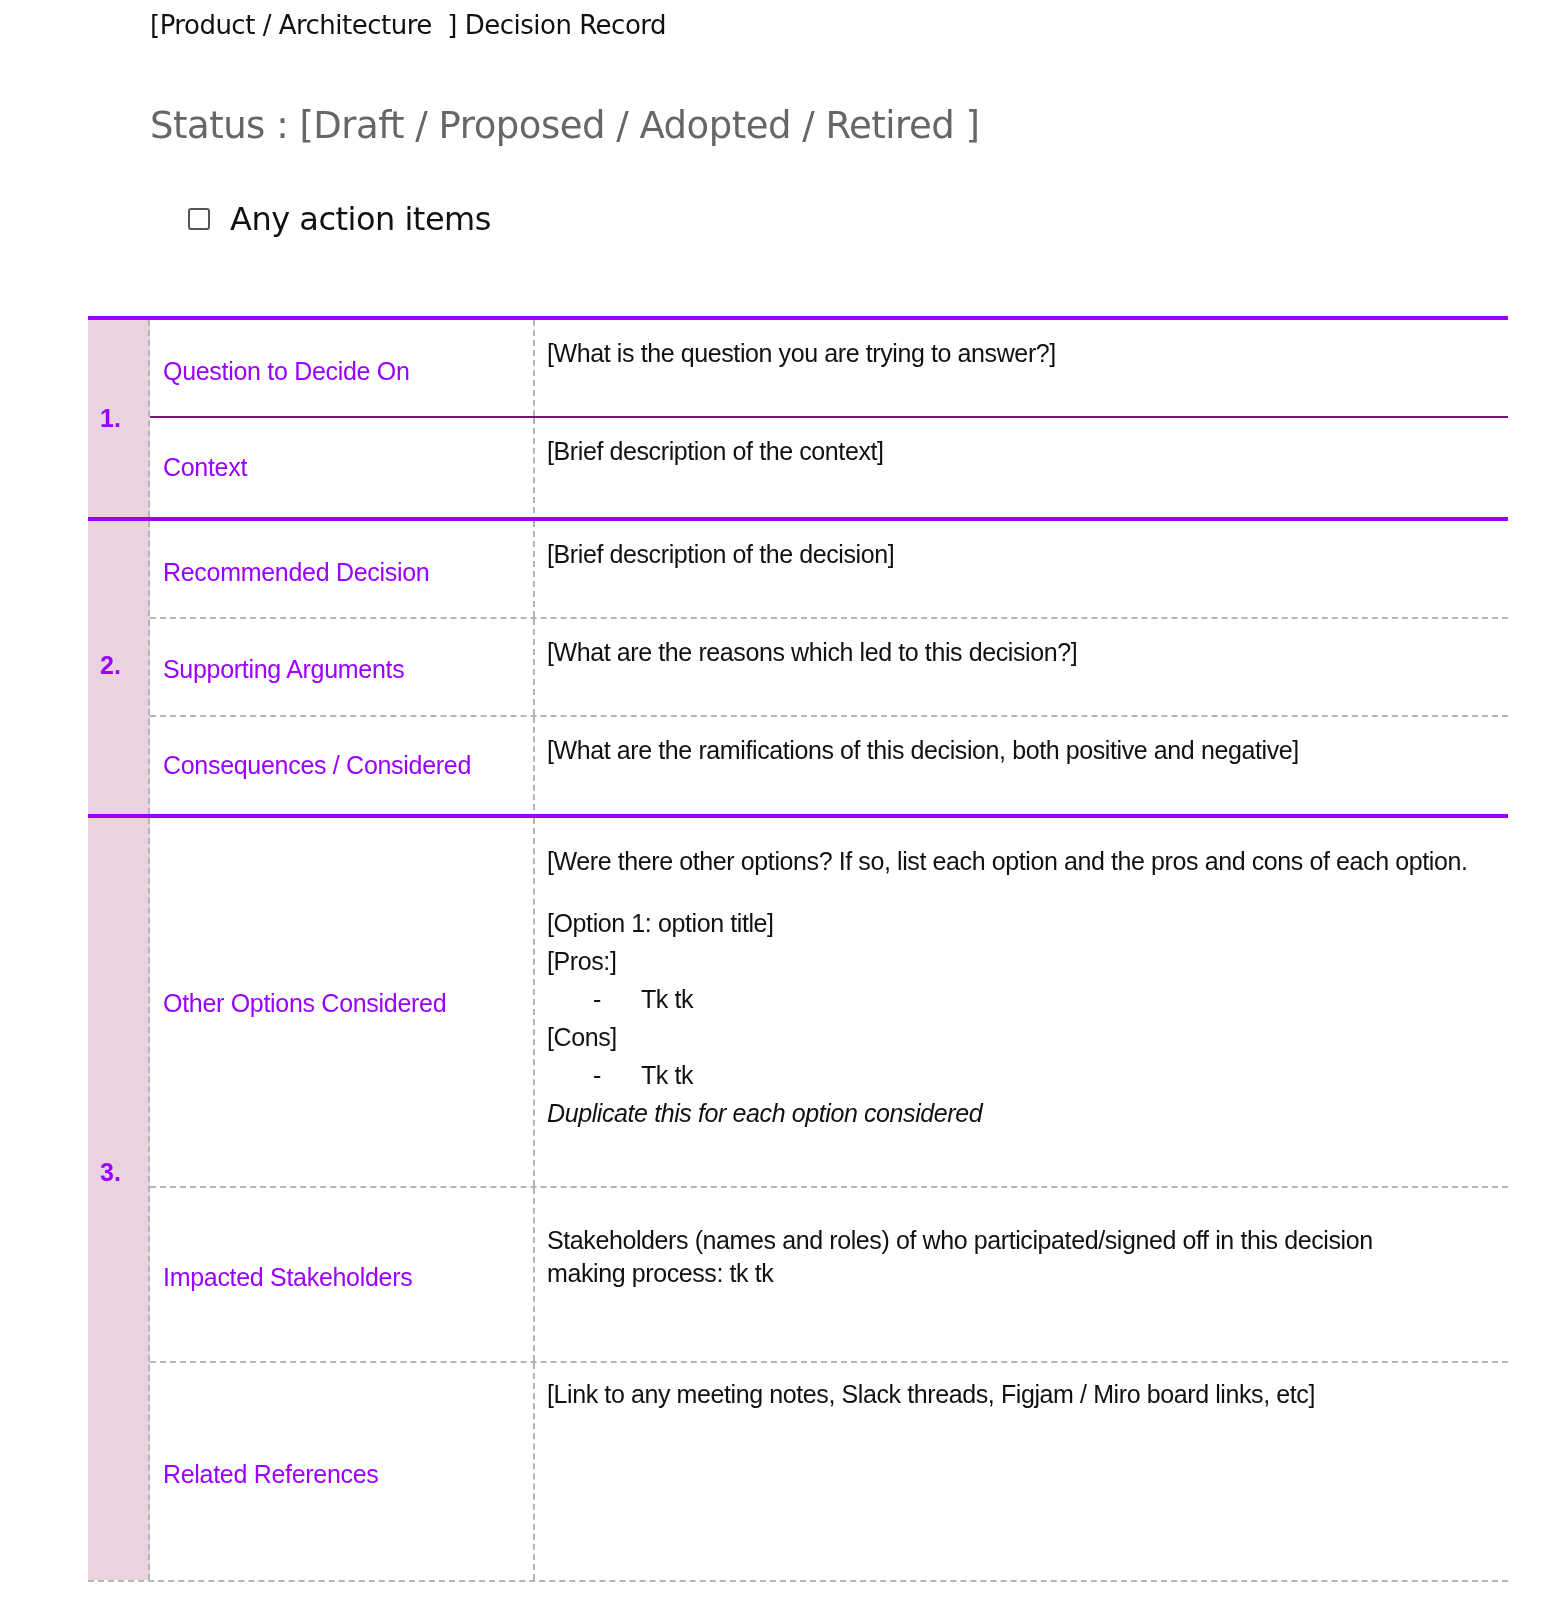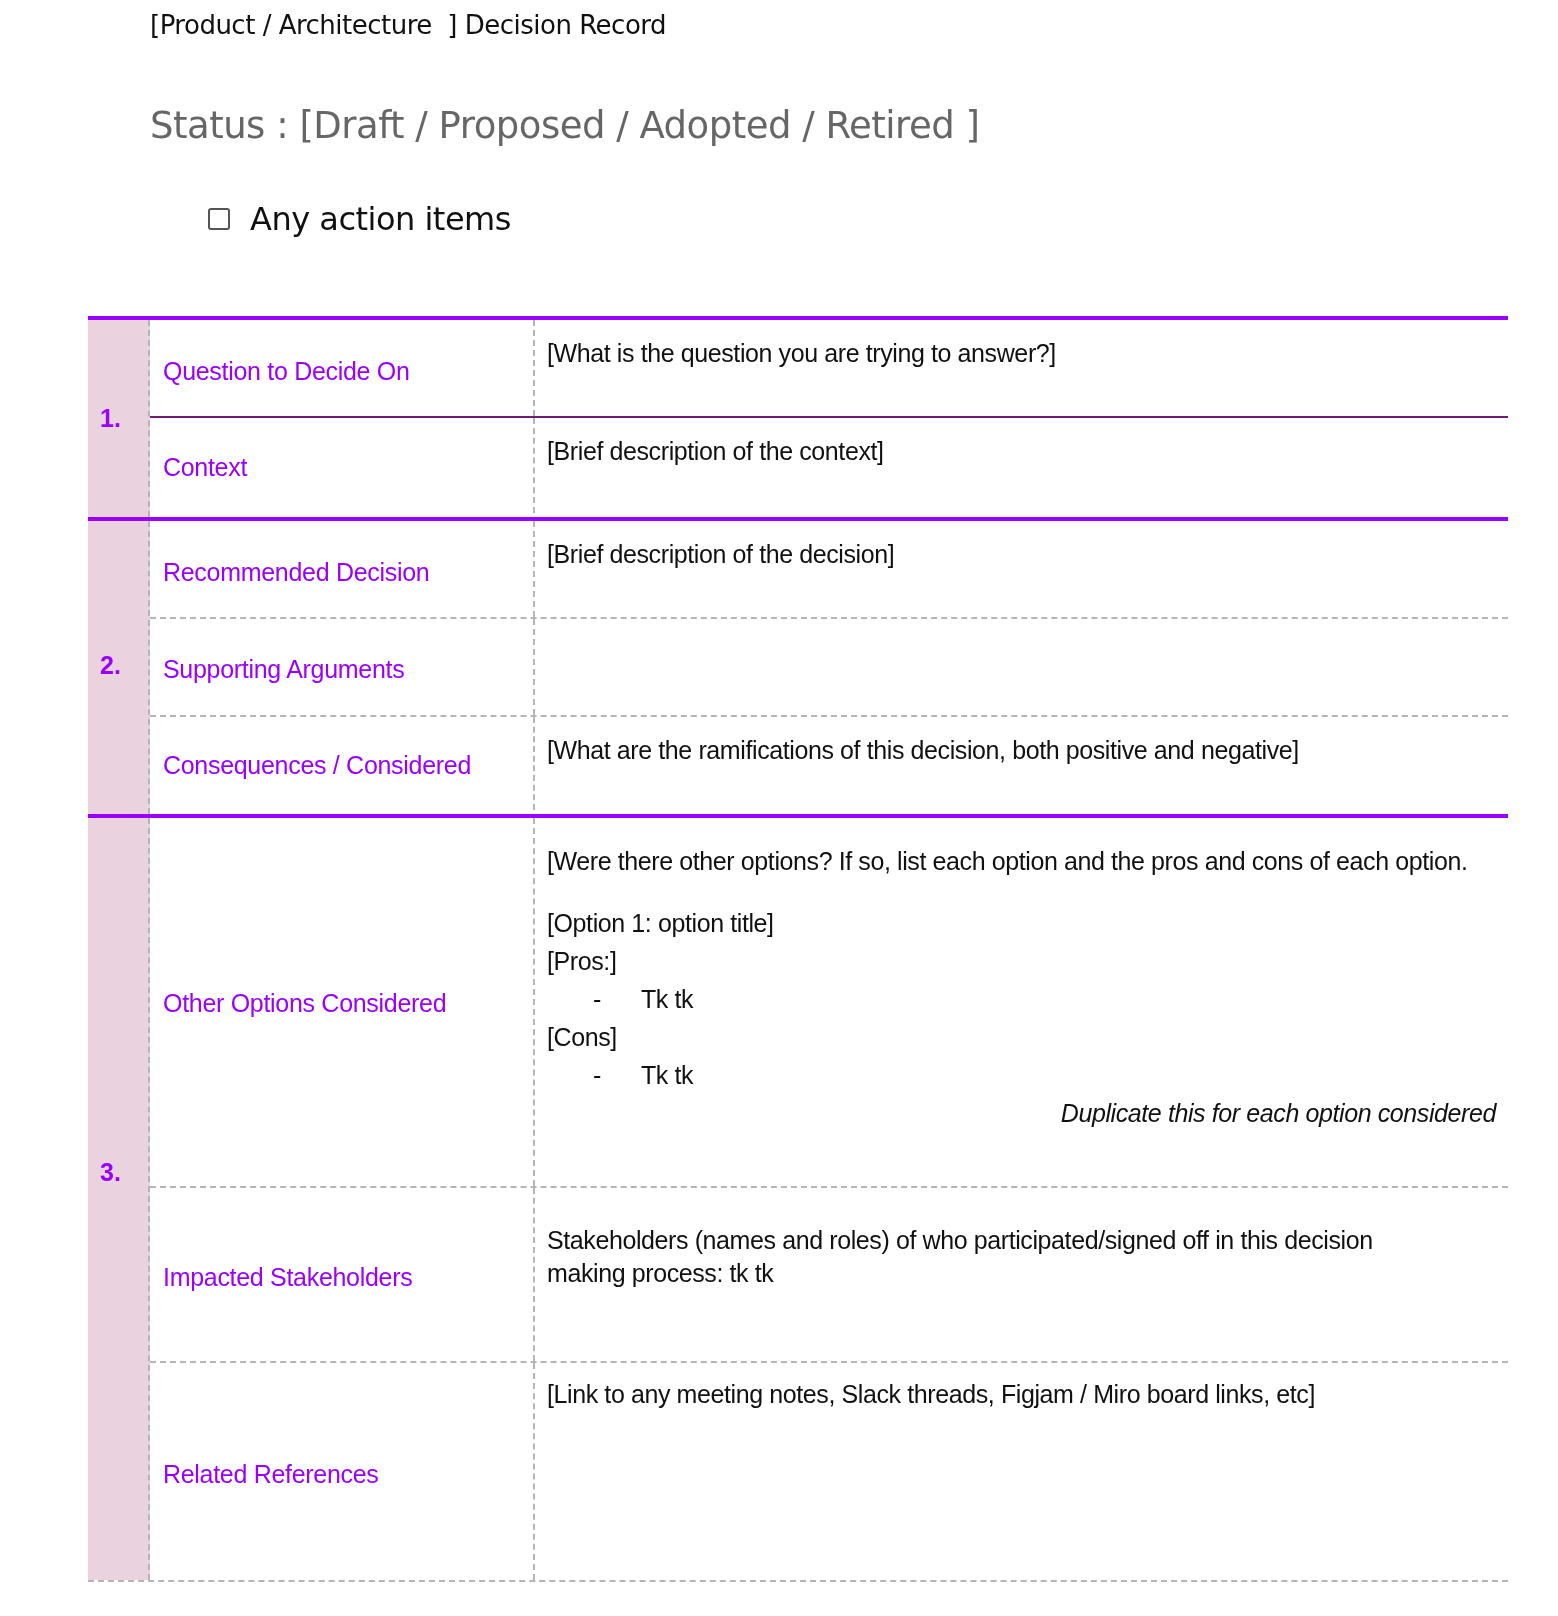--- a/index.html
+++ b/index.html
@@ -2,42 +2,42 @@
 <html><head>
 <meta charset="utf-8">
 <style>
   html, body { margin: 0; padding: 0; background: #ffffff; }
   body { width: 1558px; height: 1616px; position: relative; overflow: hidden;
          font-family: "Liberation Sans", "DejaVu Sans", sans-serif; color: #111; }
   .title { position: absolute; left: 150px; top: 10px; font-size: 26px; color: #111;
            font-family: "DejaVu Sans", sans-serif; letter-spacing: -0.5px; white-space: pre; }
   .status { position: absolute; left: 150px; top: 104px; font-size: 37px; color: #666;
             font-family: "DejaVu Sans", sans-serif; letter-spacing: -0.5px; white-space: pre; }
-  .action { position: absolute; left: 208px; top: 200px; display: flex; align-items: center; }
+  .action { position: absolute; left: 188px; top: 200px; display: flex; align-items: center; }
   .checkbox { width: 22px; height: 22px; border: 2.5px solid #555; border-radius: 3px;
               box-sizing: border-box; margin-right: 20px; cursor: pointer; background: #fff; }
   .action-label { font-size: 32px; color: #111; font-family: "DejaVu Sans", sans-serif; letter-spacing: -0.5px; }
 
   .table { position: absolute; left: 88px; top: 316px; width: 1420px; }
   .section { position: relative; border-top: 4px solid #9b00ff; display: flex; }
   .section.last { border-bottom: 2px dashed #b5b5b5; }
   .num-col { width: 62px; background: #ead3de; position: relative; flex: none;
              border-right: 2px dashed #b5b5b5; box-sizing: border-box; }
   .num { position: absolute; left: 12px; font-weight: bold; color: #9b00ff; font-size: 25px; }
   .rows { flex: 1; display: flex; flex-direction: column; }
   .row { display: flex; position: relative; box-sizing: border-box; }
   .row.solid-sep { border-top: 2px solid #701a75; }
   .row.dash-sep { border-top: 2px dashed #b5b5b5; }
   .label { width: 385px; flex: none; box-sizing: border-box; border-right: 2px dashed #b5b5b5;
            color: #9b00ff; font-weight: normal; font-size: 25px; padding-left: 13px;
            display: flex; align-items: center; letter-spacing: -0.3px; }
   .content { flex: 1; padding: 14px 12px 0 12px; font-size: 25px; line-height: 38px; color: #111;
              letter-spacing: -0.4px; }
   .content p { margin: 0; }
-  .content .italic { font-style: italic; text-align: right; }
+  .content .italic { font-style: italic; }
   .bullet { display: flex; padding-left: 46px; }
   .bullet .dash { width: 48px; }
   .gap { height: 24px; }
 </style>
 </head>
 <body>
 
 <div class="title">[Product / Architecture  ] Decision Record</div>
 <div class="status">Status : [Draft / Proposed / Adopted / Retired ]</div>
 
@@ -74,20 +74,23 @@
     </div>
     <div class="rows">
       <div class="row" style="height:96px;">
         <div class="label" style="padding-top:6px;">Recommended Decision</div>
         <div class="content">
             <p>[Brief description of the decision]</p>
           </div>
       </div>
       <div class="row dash-sep" style="height:98px;">
         <div class="label" style="padding-top:4px;">Supporting Arguments</div>
+        <div class="content">
+            <p>[What are the reasons which led to this decision?]</p>
+          </div>
       </div>
       <div class="row dash-sep" style="height:95px;">
         <div class="label" style="padding-top:4px;">Consequences / Considered</div>
         <div class="content">
             <p>[What are the ramifications of this decision, both positive and negative]</p>
           </div>
       </div>
     </div>
   </div>
 

